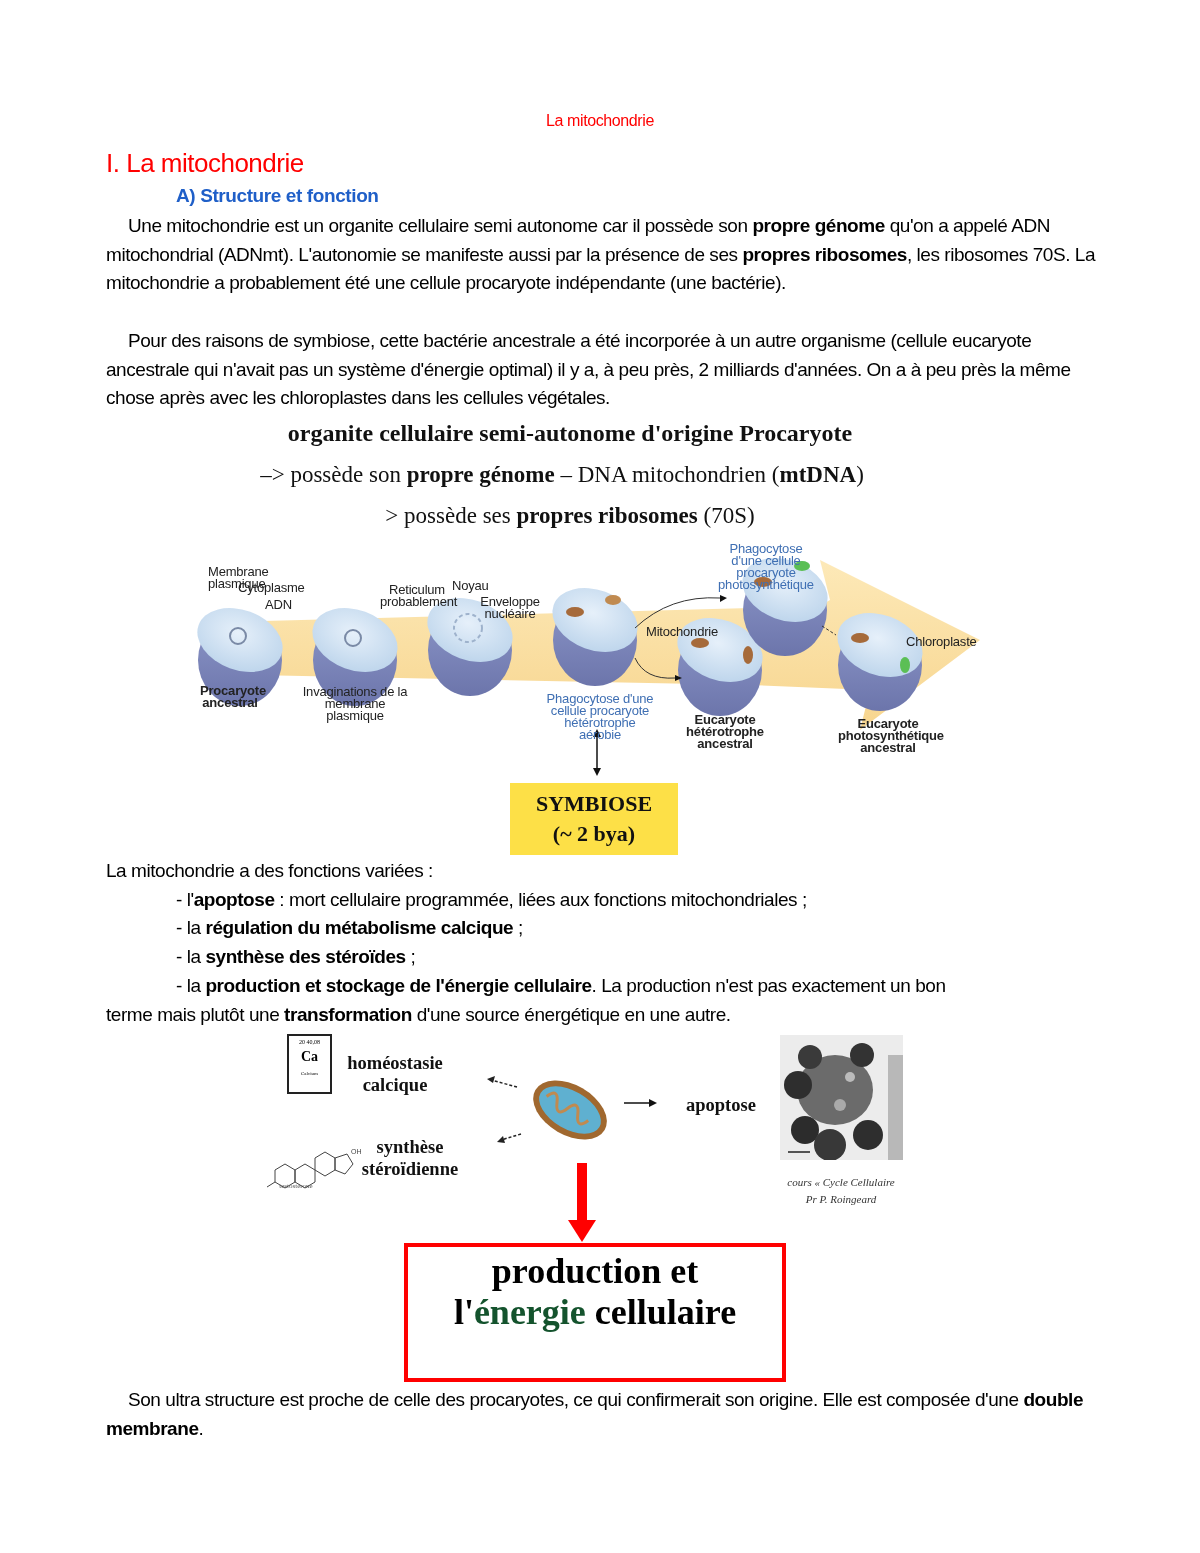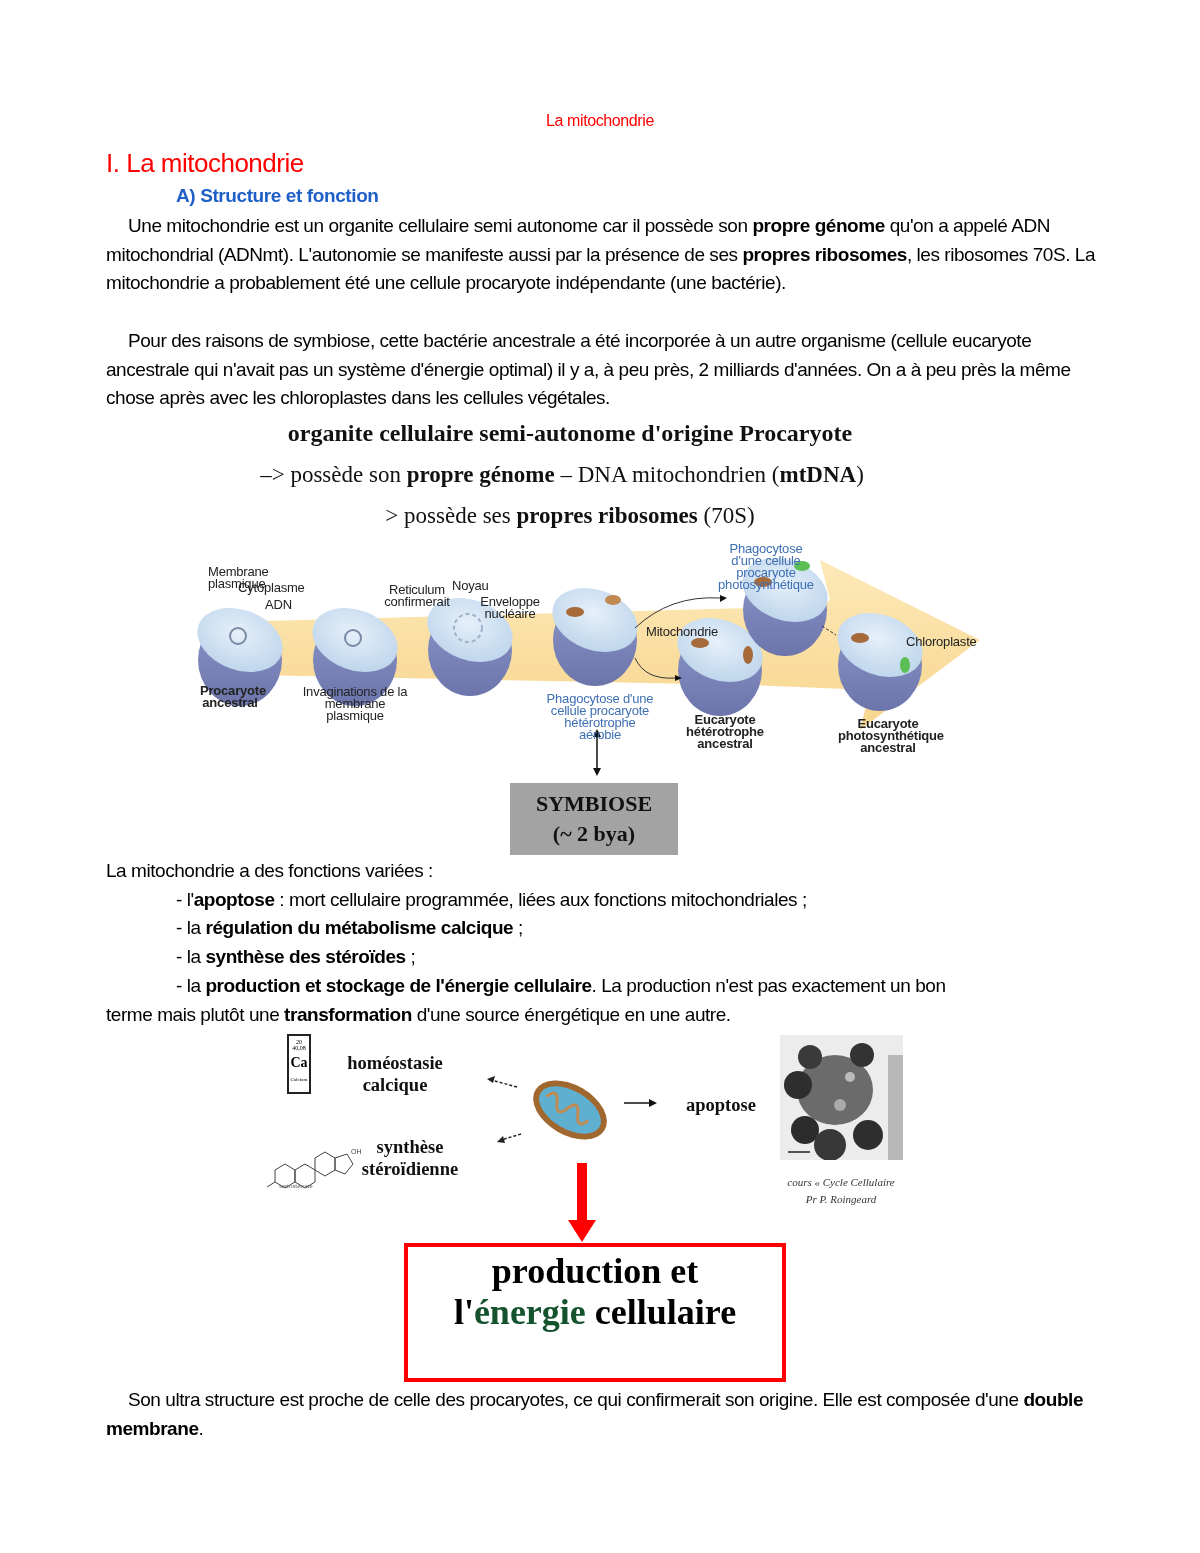--- a/index.html
+++ b/index.html
@@ -10,21 +10,21 @@
   b { font-weight:bold; }
   .title { left:0; width:1200px; top:112px; text-align:center; color:#ff0000; font-size:16px; font-weight:normal; letter-spacing:-0.4px; }
   .h1 { left:106px; top:148px; color:#ff0000; font-size:26px; letter-spacing:-0.5px; }
   .h2 { left:176px; top:185px; color:#1f5fc8; font-size:19px; font-weight:bold; letter-spacing:-0.4px; }
   .para { left:106px; width:990px; }
   .indent { display:inline-block; width:22px; }
   .fig1-text { left:0; width:1200px; text-align:center; font-family:"Liberation Serif", serif; color:#111; }
   .cell-label { position:absolute; font-family:"Liberation Sans", sans-serif; font-size:13px; line-height:12px; color:#222; text-align:center; letter-spacing:-0.2px; }
   .cell-label.blue { color:#3f6fb3; }
   .cell-label.bold { font-weight:bold; }
-  .symbiose { left:510px; top:783px; width:168px; height:72px; background:#a3a3a3; text-align:center; font-family:"Liberation Serif", serif; font-weight:bold; font-size:22px; line-height:30px; padding-top:6px; color:#111; }
+  .symbiose { left:510px; top:783px; width:168px; height:72px; background:#fde047; text-align:center; font-family:"Liberation Serif", serif; font-weight:bold; font-size:22px; line-height:30px; padding-top:6px; color:#111; }
   .bullet { left:176px; }
   .fig2-label { font-family:"Liberation Serif", serif; font-weight:bold; font-size:18.5px; line-height:22px; color:#111; text-align:center; }
   .energy-box { left:404px; top:1243px; width:382px; height:139px; border:4px solid #ff0000; text-align:center; font-family:"Liberation Serif", serif; font-weight:bold; font-size:36px; line-height:41px; padding-top:4px; color:#000; }
   .energy-box .red { color:#14532d; }
 </style>
 </head>
 <body>
 
 <div class="abs title">La mitochondrie</div>
 <div class="abs h1">I. La mitochondrie</div>
@@ -113,21 +113,21 @@
   <line x1="407" y1="193" x2="407" y2="232" stroke="#111" stroke-width="1.5"></line>
   <polygon points="403,197 407,189 411,197" fill="#111"></polygon>
   <polygon points="403,228 407,236 411,228" fill="#111"></polygon>
 </svg>
 
 <div class="cell-label" style="left:208px; top:566px; width:110px; text-align:left;">Membrane plasmique</div>
 <div class="cell-label" style="left:238px; top:582px; width:70px; text-align:left;">Cytoplasme</div>
 <div class="cell-label" style="left:265px; top:599px; width:40px; text-align:left;">ADN</div>
 <div class="cell-label bold" style="left:200px; top:685px; width:60px;">Procaryote ancestral</div>
 <div class="cell-label" style="left:300px; top:686px; width:110px;">Invaginations de la membrane plasmique</div>
-<div class="cell-label" style="left:380px; top:584px; width:74px;">Reticulum confirmerait</div>
+<div class="cell-label" style="left:380px; top:584px; width:74px;">Reticulum probablement</div>
 <div class="cell-label" style="left:452px; top:580px; width:30px;">Noyau</div>
 <div class="cell-label" style="left:480px; top:596px; width:60px;">Enveloppe nucléaire</div>
 <div class="cell-label blue" style="left:545px; top:693px; width:110px;">Phagocytose d'une cellule procaryote hétérotrophe aérobie</div>
 <div class="cell-label" style="left:646px; top:626px; width:70px;">Mitochondrie</div>
 <div class="cell-label blue" style="left:716px; top:543px; width:100px;">Phagocytose d'une cellule procaryote photosynthétique</div>
 <div class="cell-label" style="left:906px; top:636px; width:64px;">Chloroplaste</div>
 <div class="cell-label bold" style="left:685px; top:714px; width:80px;">Eucaryote hétérotrophe ancestral</div>
 <div class="cell-label bold" style="left:838px; top:718px; width:100px;">Eucaryote photosynthétique ancestral</div>
 
 <div class="abs symbiose">
@@ -145,21 +145,21 @@
 <div class="abs bullet body-text" style="top:943px;">
   <span>- la </span><b>synthèse des stéroïdes</b><span> ;</span>
 </div>
 <div class="abs bullet body-text" style="top:972px;">
   <span>- la </span><b>production et stockage de l'énergie cellulaire</b><span>. La production n'est pas exactement un bon</span>
 </div>
 <div class="abs para body-text" style="top:1001px;">
   <span>terme mais plutôt une </span><b>transformation</b><span> d'une source énergétique en une autre.</span>
 </div>
 
-<div class="abs" style="left:287px; top:1034px; width:24px; height:60px; border:2px solid #222; text-align:center; font-family:'Liberation Serif', serif;">
+<div class="abs" style="left:287px; top:1034px; width:45px; height:60px; border:2px solid #222; text-align:center; font-family:'Liberation Serif', serif;">
   <div style="font-size:6px; margin-top:3px;">20   40,08</div>
   <div style="font-size:14px; font-weight:bold; margin-top:4px;">Ca</div>
   <div style="font-size:5px; margin-top:6px;">Calcium</div>
 </div>
 <div class="abs fig2-label" style="left:340px; top:1052px; width:110px;">homéostasie calcique</div>
 <div class="abs fig2-label" style="left:355px; top:1136px; width:110px;">synthèse stéroïdienne</div>
 
 <svg class="abs" style="left:255px; top:1070px;" width="520" height="180" viewBox="0 0 520 180">
 
   <line x1="262" y1="17" x2="236" y2="10" stroke="#222" stroke-width="1.5" stroke-dasharray="3 2"></line>

